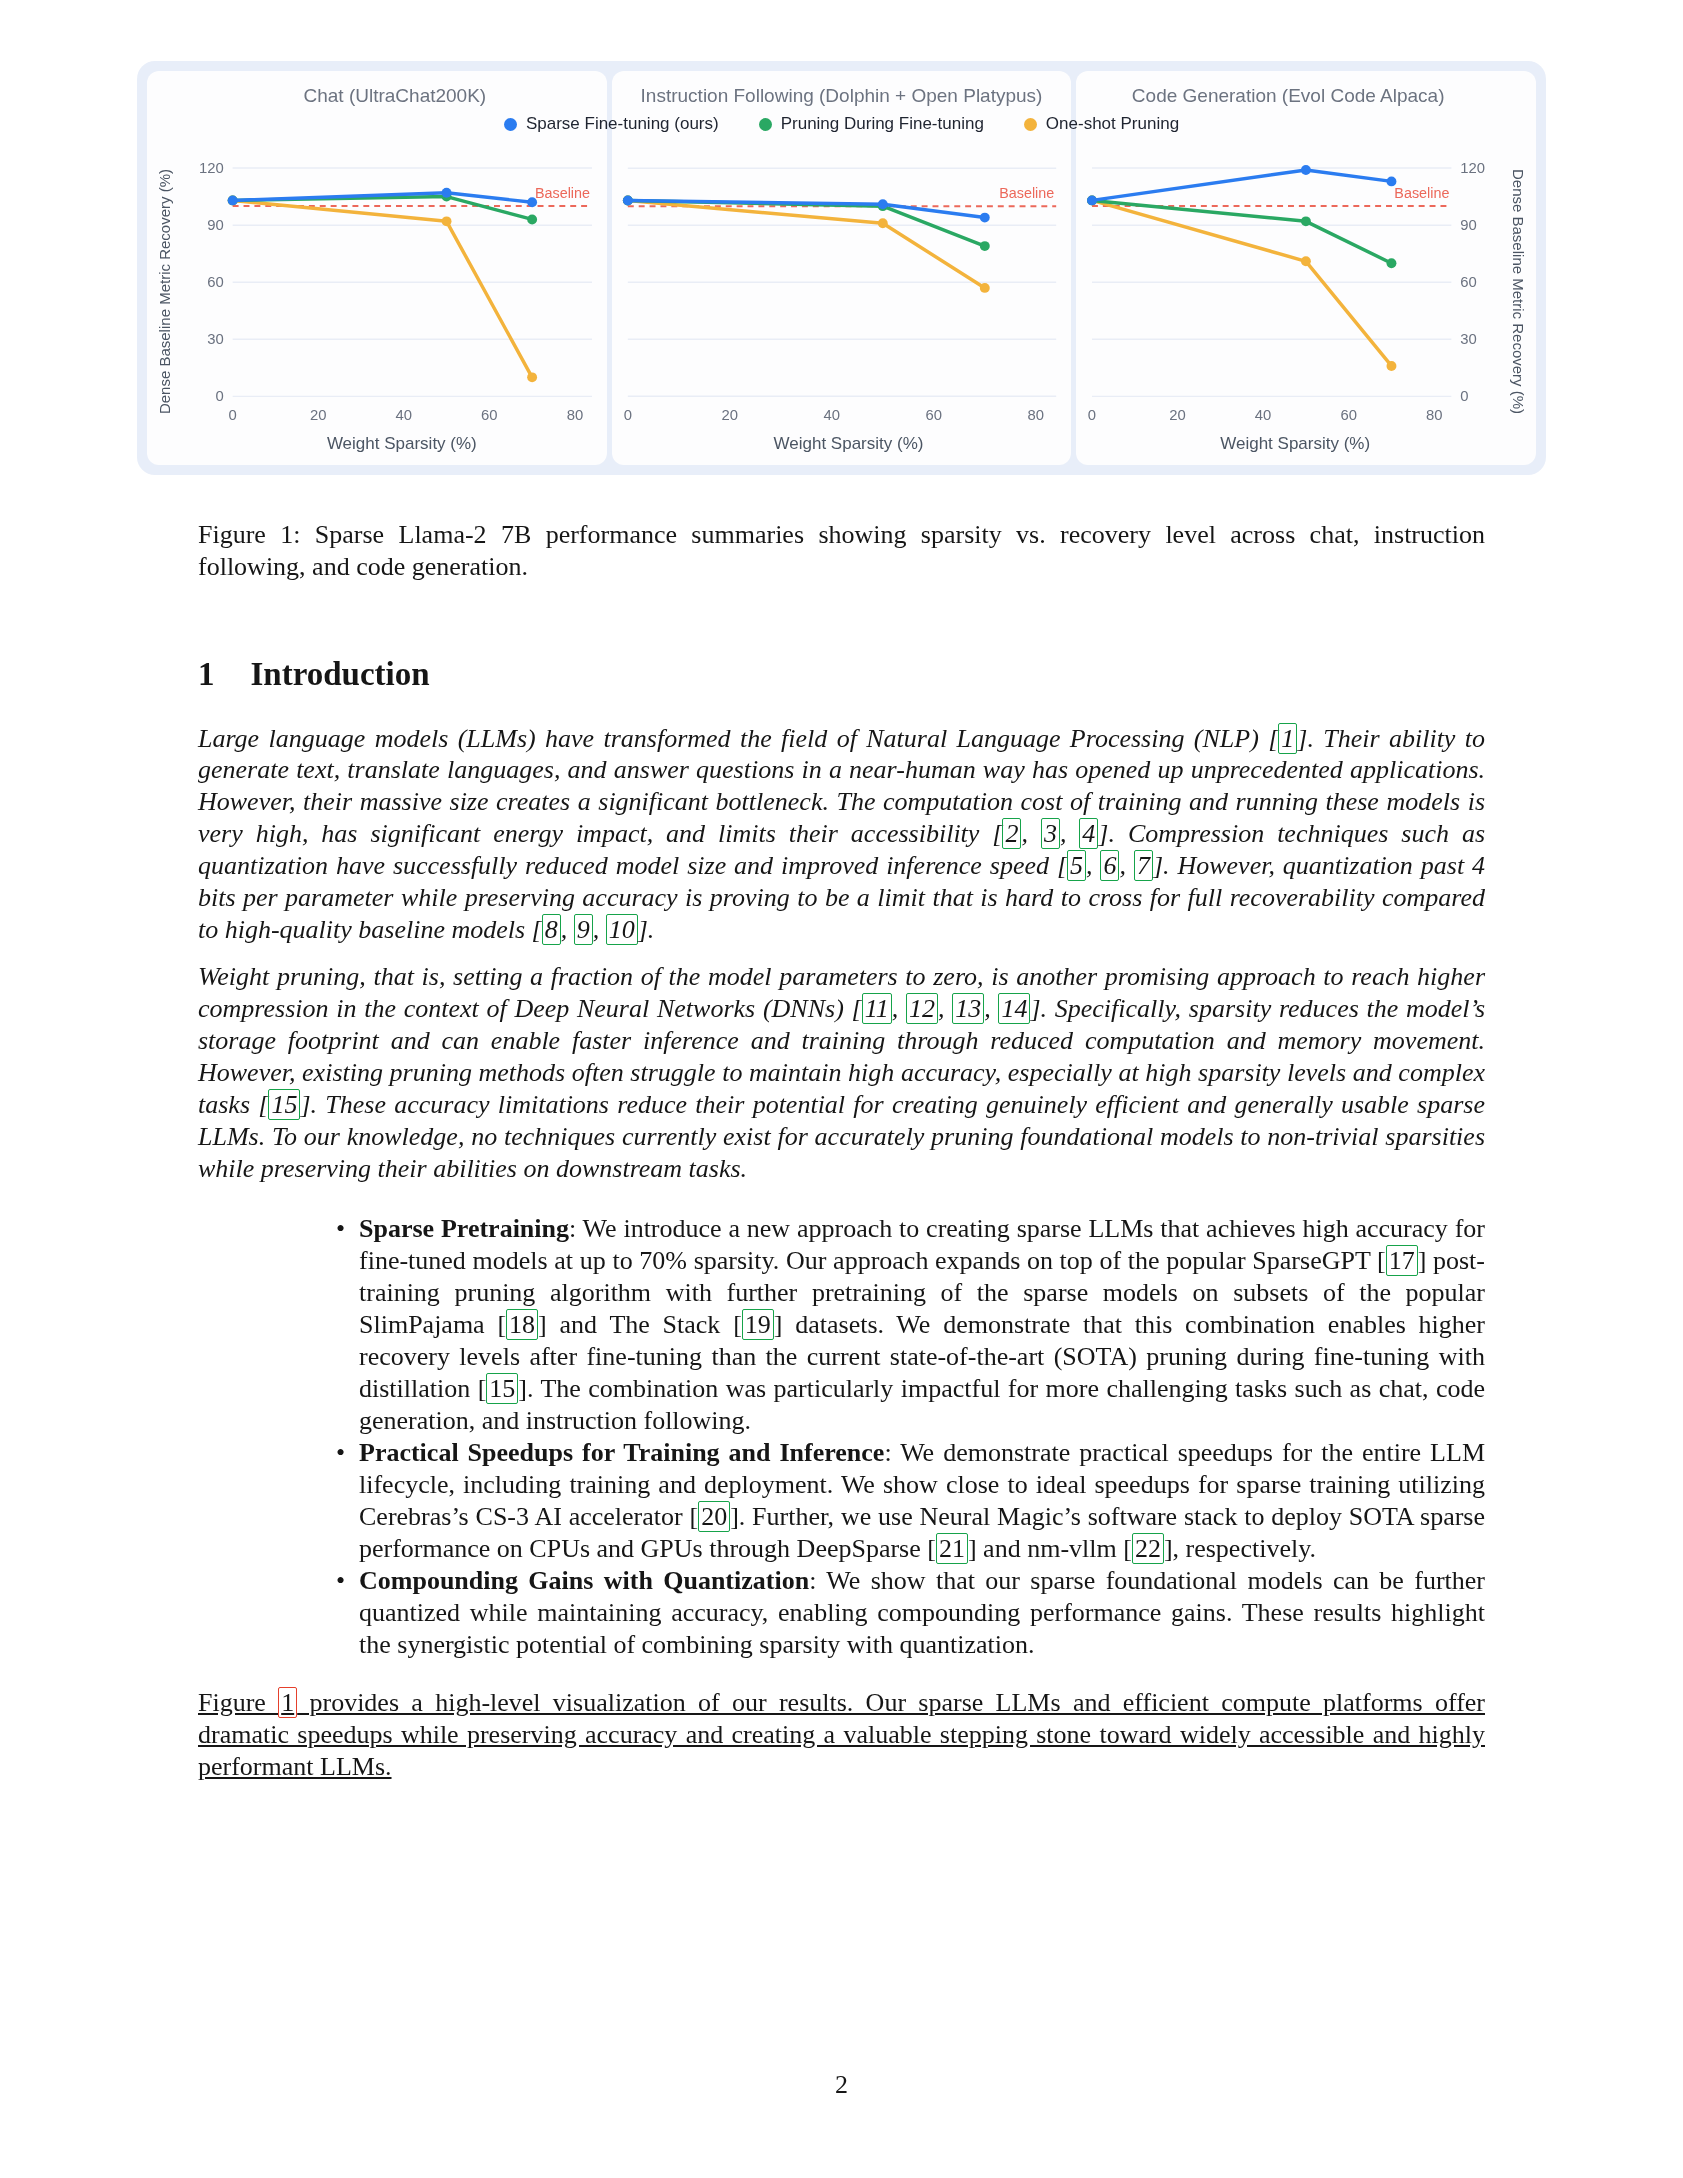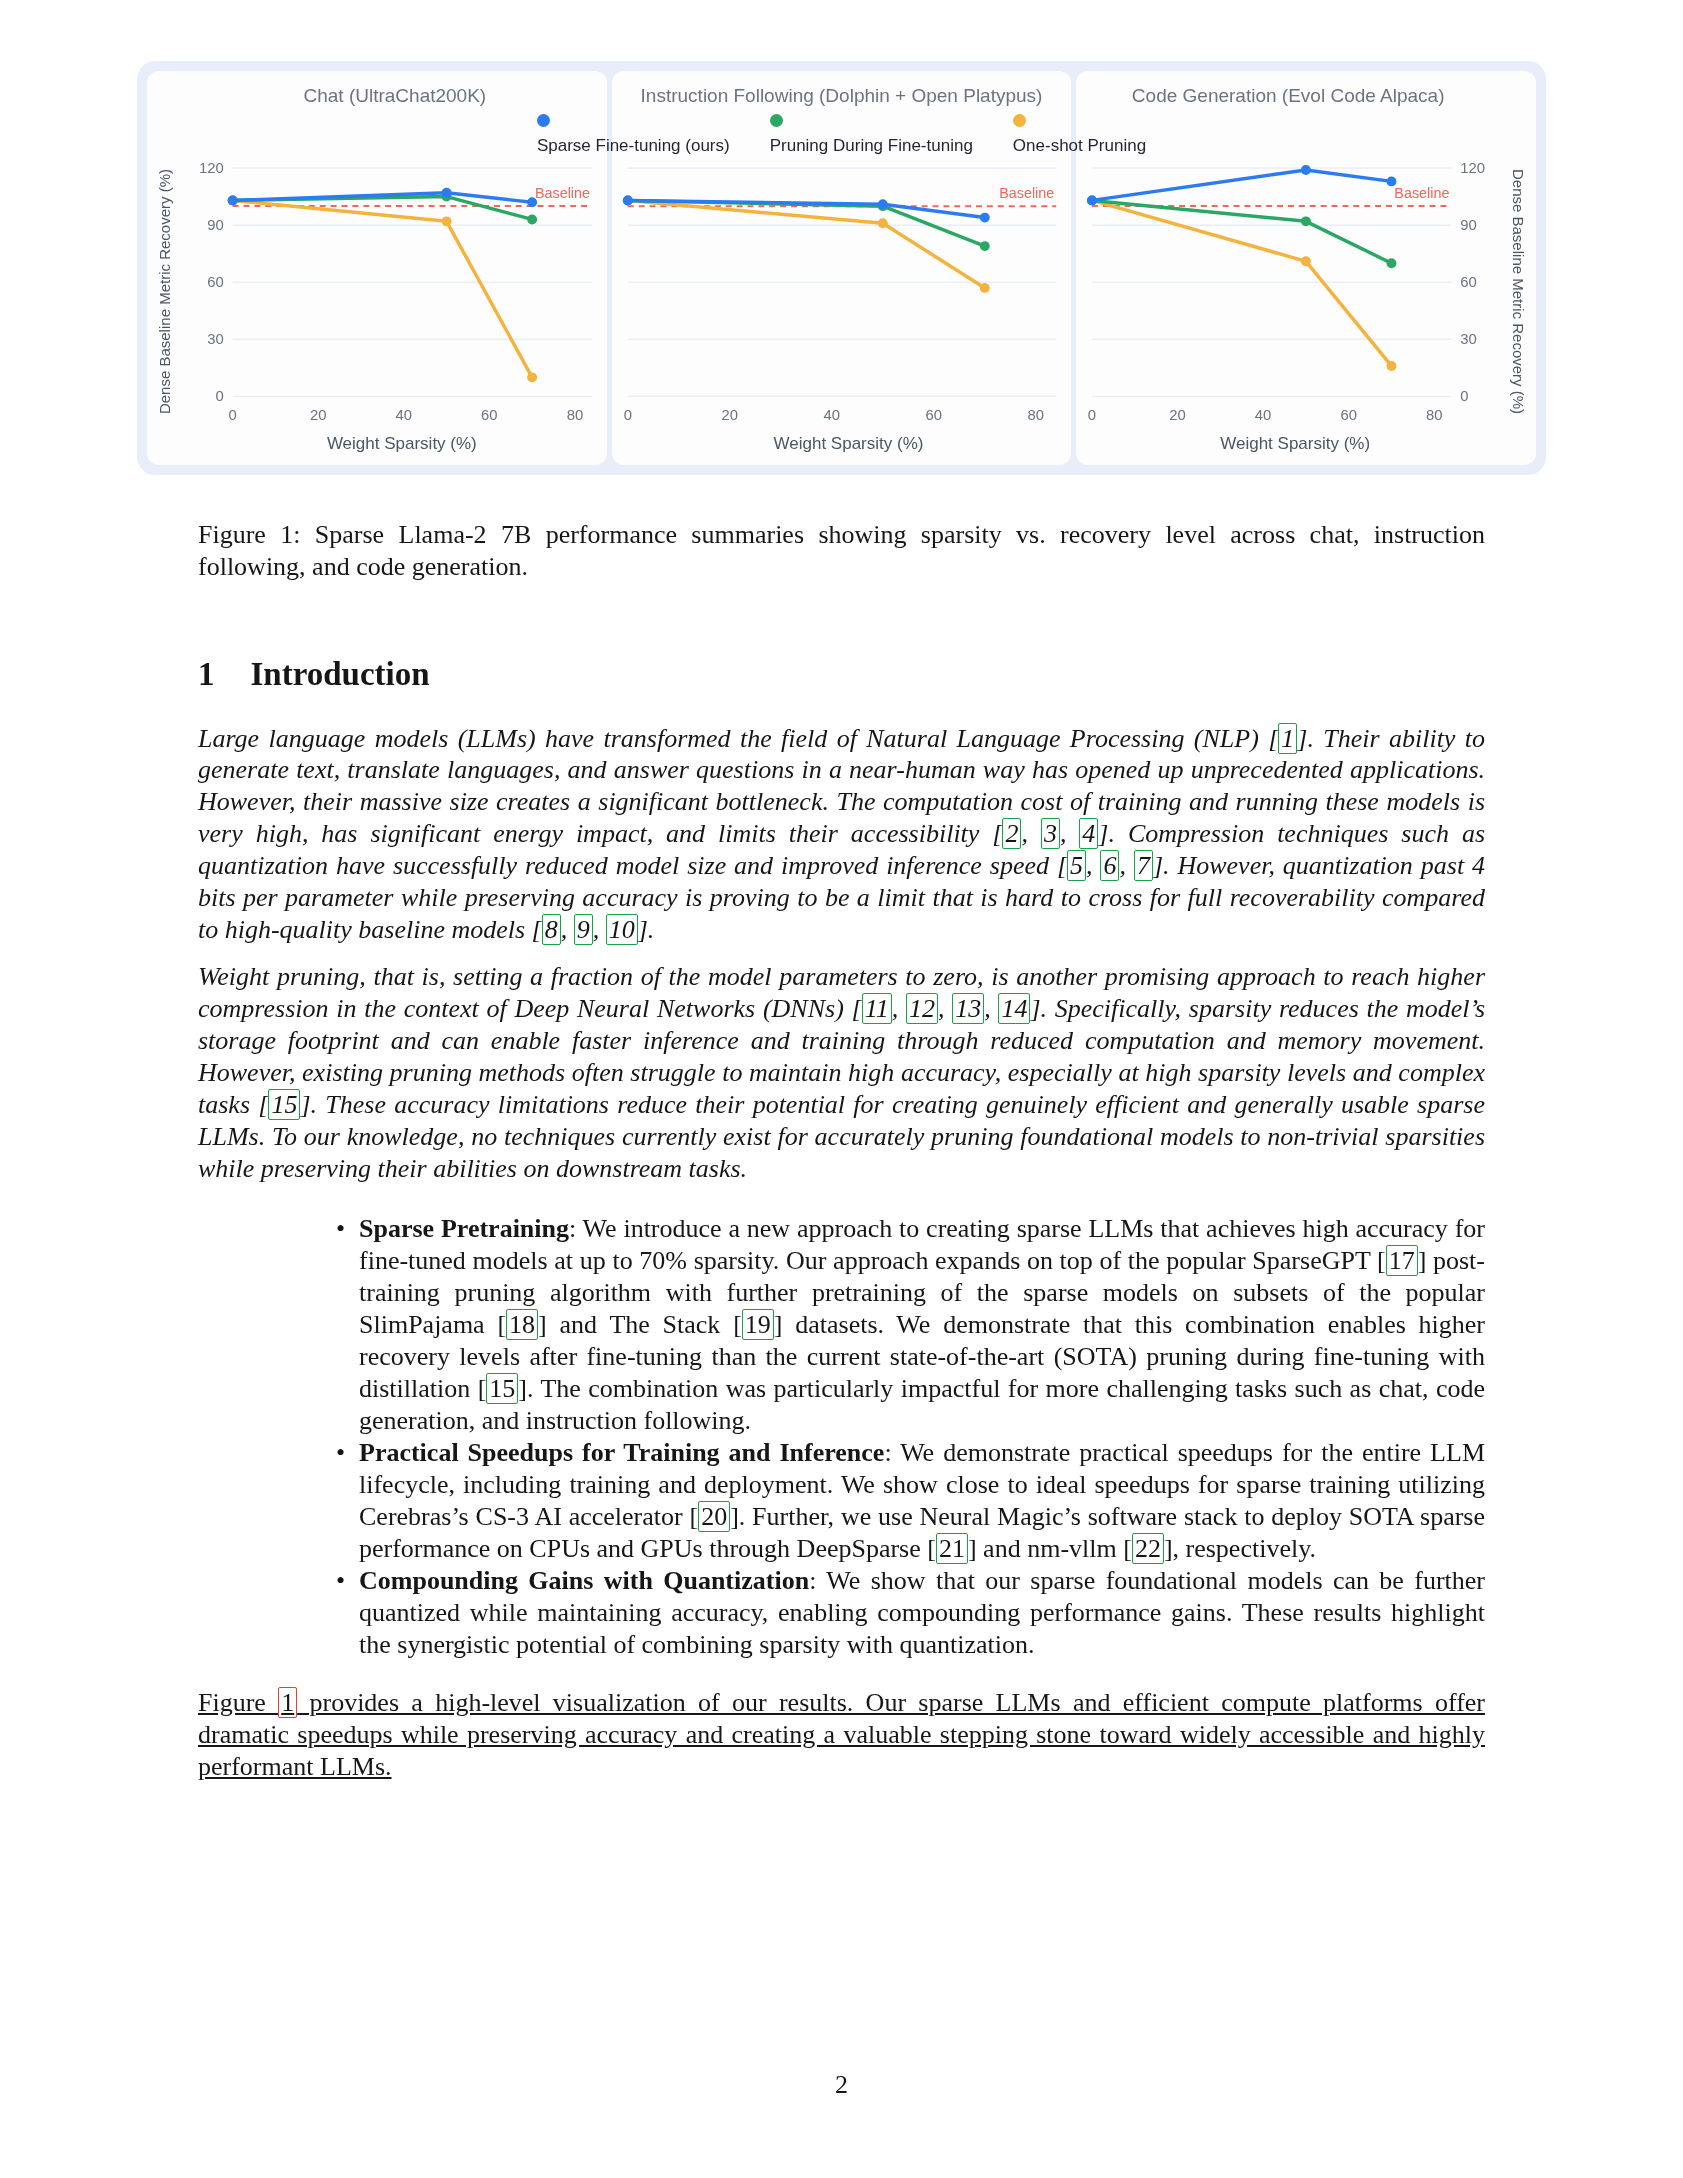--- a/index.html
+++ b/index.html
@@ -44,21 +44,21 @@
     white-space: nowrap;
   }
   .y-gutter.right span { transform: none; }
 
   .legend-row {
     position: absolute; top: 53px; left: 0; right: 0;
     display: flex; justify-content: center; gap: 40px;
     font-family: "Liberation Sans", sans-serif; font-size: 17px; color: #1f2430;
     pointer-events: none;
   }
-  .legend-item { display: flex; align-items: flex-start; gap: 9px; flex-direction: column; }
+  .legend-item { display: flex; align-items: center; gap: 9px; }
   .legend-dot { width: 13px; height: 13px; border-radius: 50%; background: #999; }
 
   .caption { margin: 44px 0 0 0; text-align: justify; }
 
   
   h2.section {
     margin: 73px 0 0 0; font-size: 33px; font-weight: bold; line-height: 1.1;
   }
   h2.section .num { margin-right: 36px; }
   p.body { margin: 30px 0 0 0; text-align: justify; font-style: italic; }

